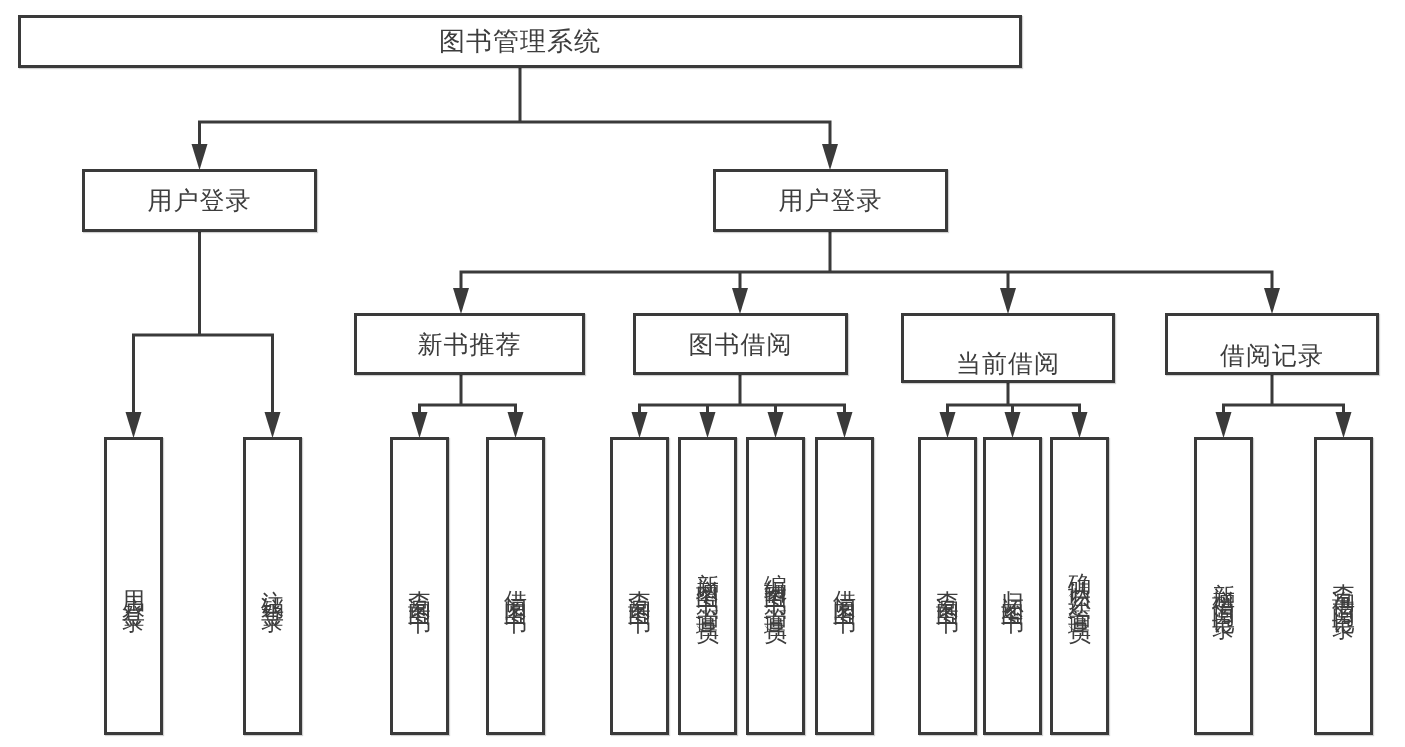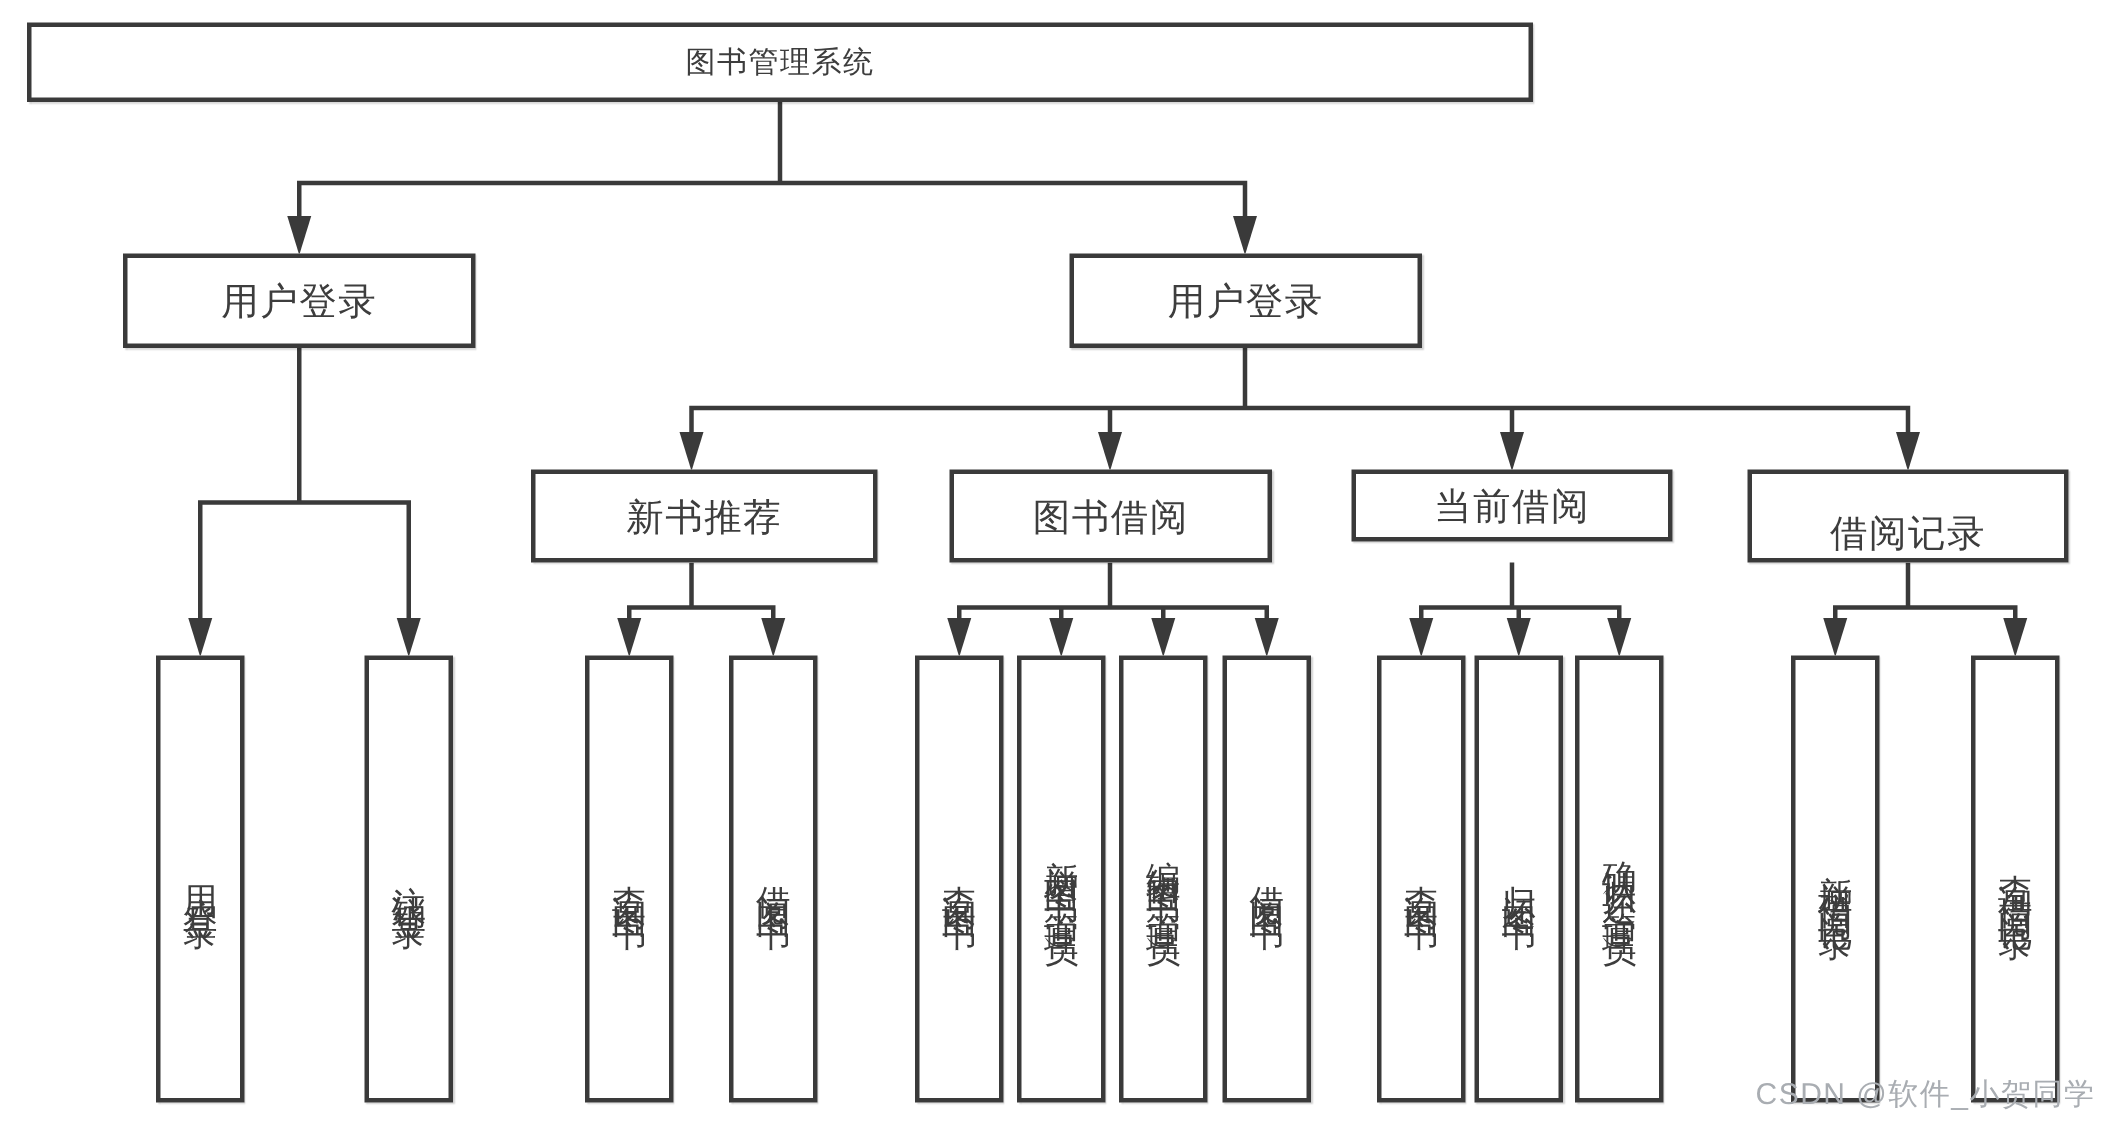--- a/index.html
+++ b/index.html
@@ -13,21 +13,21 @@
   #wires{position:absolute;left:0;top:0;width:1405px;height:747px;}
   .hbox{
     position:absolute;
     background:#ffffff;
     border:3px solid #3a3a3a;
     box-shadow:1px 1px 1px rgba(0,0,0,0.18);
     display:flex;align-items:center;justify-content:center;
     color:#3d3d3d;
     box-sizing:border-box;
   }
-  .hbox.root{font-size:20px;}
+  .hbox.root{font-size:26px;}
   .hbox.l2,.hbox.l3{font-size:25px;}
   .hbox span{letter-spacing:1px;}
   .vbox{
     position:absolute;
     width:59px;height:298px;
     background:#ffffff;
     border:3px solid #3a3a3a;
     box-shadow:1px 1px 1px rgba(0,0,0,0.18);
     display:flex;align-items:center;justify-content:center;
     box-sizing:border-box;
@@ -137,21 +137,21 @@
   <div class="hbox l2" style="left:713px;top:169px;width:235px;height:63px;">
     <span>用户登录</span>
   </div>
 
   <div class="hbox l3" style="left:354px;top:313px;width:231px;height:62px;">
     <span>新书推荐</span>
   </div>
   <div class="hbox l3" style="left:633px;top:313px;width:215px;height:62px;">
     <span>图书借阅</span>
   </div>
-  <div class="hbox l3" style="left:901px;top:313px;width:214px;height:48px;">
+  <div class="hbox l3" style="left:901px;top:313px;width:214px;height:70px;align-items:flex-end;">
     <span>当前借阅</span>
   </div>
   <div class="hbox l3" style="left:1165px;top:313px;width:214px;height:62px;align-items:flex-end;">
     <span>借阅记录</span>
   </div>
 
   <div class="vbox" style="left:104px;top:437px;">
     <span>用户登录</span>
   </div>
   <div class="vbox" style="left:243px;top:437px;">
@@ -188,15 +188,14 @@
     <span>确认归还（管理员）</span>
   </div>
 
   <div class="vbox" style="left:1194px;top:437px;">
     <span>新增借阅记录</span>
   </div>
   <div class="vbox" style="left:1314px;top:437px;">
     <span>查询借阅记录</span>
   </div>
 
-  <div class="watermark">CSDN @软件_小贺同学</div>
 
 </div>
 
 </body></html>

